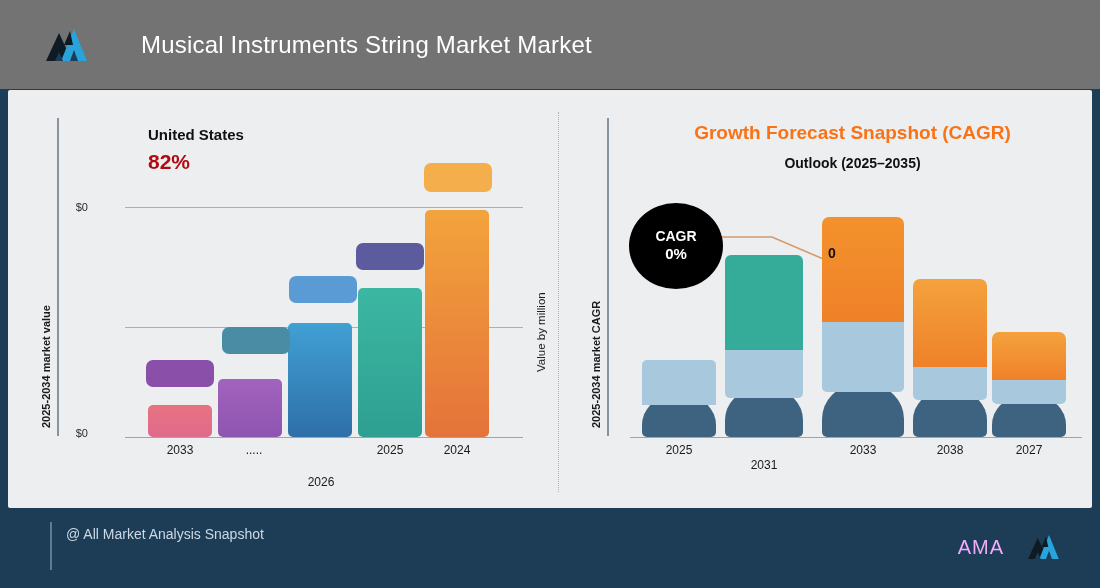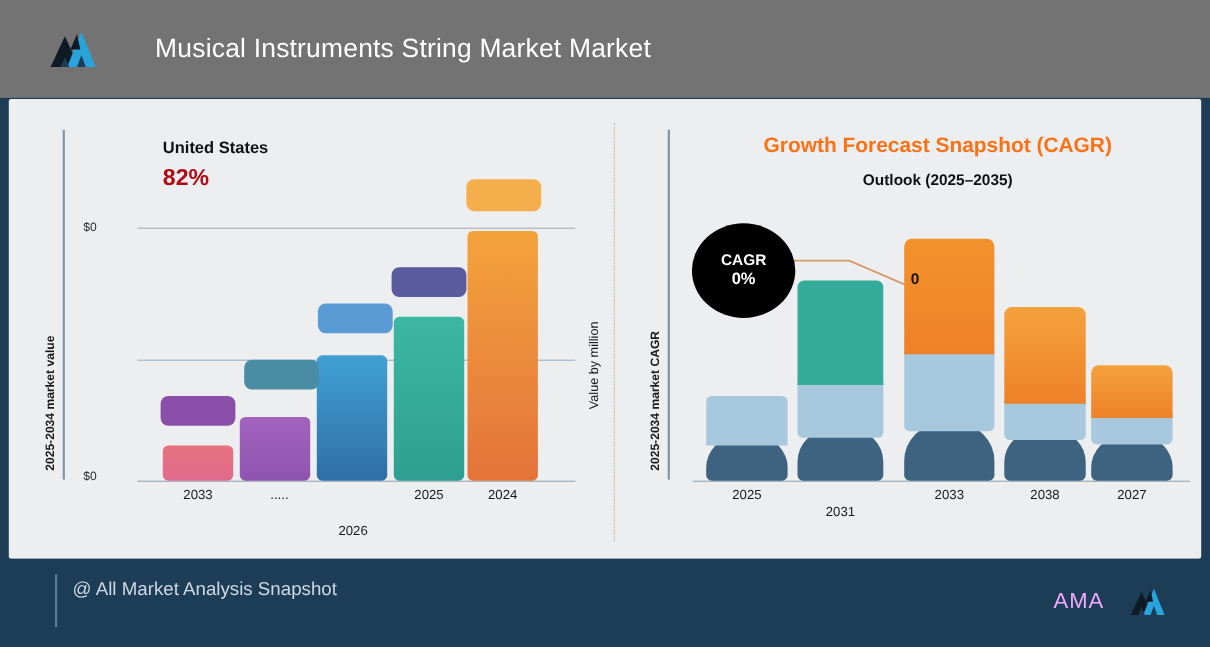--- a/index.html
+++ b/index.html
@@ -98,21 +98,21 @@
   #cagr-bubble .l1 { font-size: 14px; font-weight: 700; }
   #cagr-bubble .l2 { font-size: 15px; font-weight: 700; }
   #peak-label {
     position: absolute; left: 828px; top: 245px;
     font-size: 14px; font-weight: 700; color: #111;
   }
 
   
   #footer { position: absolute; left: 0; top: 508px; width: 1100px; height: 80px; background: #1d3d57; }
   #footer-rule { position: absolute; left: 50px; top: 522px; width: 2px; height: 48px; background: #5c7b96; }
-  #footer-l1 { position: absolute; left: 66px; top: 526px; font-size: 17px; color: #cdd9e4; }
+  #footer-l1 { position: absolute; left: 66px; top: 526px; font-size: 14px; color: #cdd9e4; }
   #footer-l2 { position: absolute; left: 66px; top: 550px; font-size: 13.5px; color: #e8eef4; }
   #footer-ama { position: absolute; right: 96px; top: 536px; font-size: 20px; color: #f0abfc; letter-spacing: 1px; }
   #footer-logo { position: absolute; right: 26px; top: 532px; width: 56px; height: 30px; }
 </style>
 </head>
 <body>
 
 <div id="root">
 
   <div id="header">

